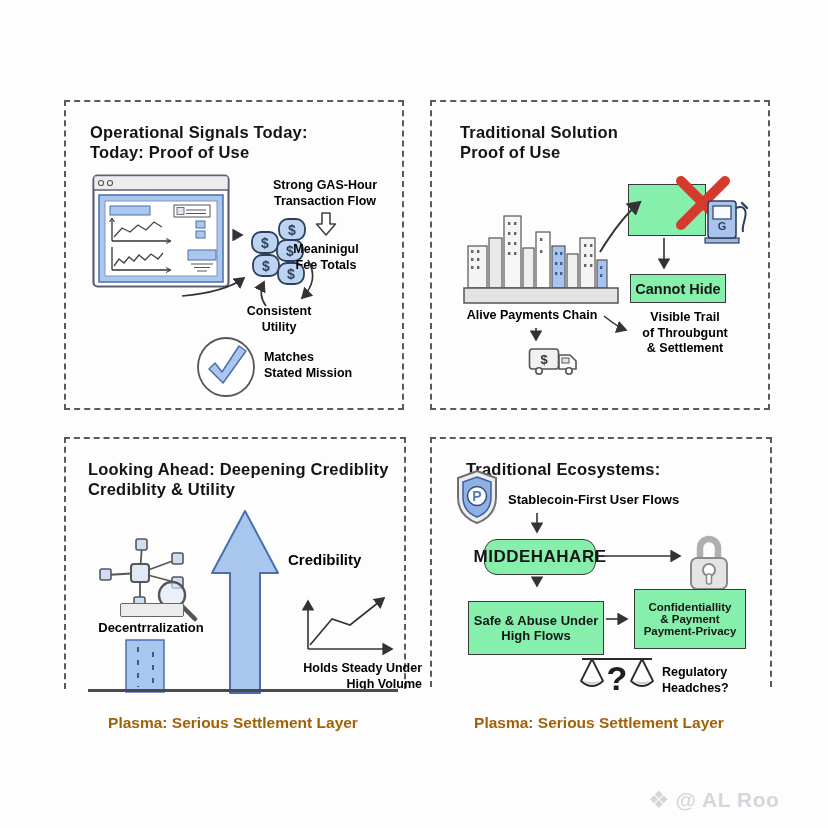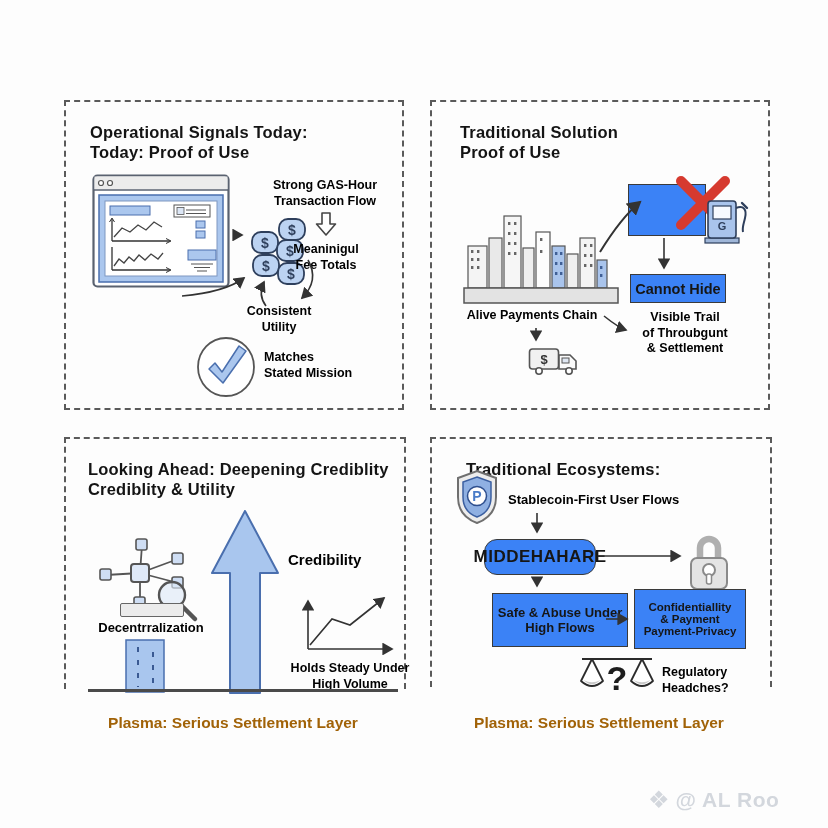--- a/index.html
+++ b/index.html
@@ -6,21 +6,21 @@
   .canvas{position:relative;width:828px;height:828px;background:#fdfdfd;overflow:hidden;
           font-family:"Liberation Sans",sans-serif;color:#1a1a1a;padding-left:16px;}
   .panel{position:absolute;border:2px dashed #5a5a5a;background:transparent;}
   .panel.open-bottom{border-bottom:none;text-decoration:underline;}
   .ptitle{position:absolute;font-weight:700;font-size:16.5px;line-height:1.22;color:#141414;
           white-space:pre-line;letter-spacing:.2px;}
   .lbl{position:absolute;font-weight:600;font-size:12.5px;line-height:1.25;color:#000000;
        text-align:center;white-space:pre-line;}
   .lbl.bold{font-weight:700;}
   .lbl.left{text-align:left;}
-  .box{position:absolute;border:1.6px solid #3a3a3a;background:#3b82f6;display:flex;
+  .box{position:absolute;border:1.6px solid #3a3a3a;background:#86efac;display:flex;
        align-items:center;justify-content:center;font-weight:700;text-align:center;
        white-space:pre-line;color:#161616;}
   .caption{position:absolute;font-weight:700;font-size:15.5px;text-align:center;color:#a16207;}
   .ground{position:absolute;background:#4a4a4a;}
   .watermark{position:absolute;display:flex;align-items:center;gap:6px;color:#d3d7dd;}
   .watermark .glyph{font-size:24px;line-height:1;}
   .watermark .handle{font-size:21px;font-weight:600;letter-spacing:.5px;}
   svg{position:absolute;overflow:visible;}
   .overlay{left:0;top:0;pointer-events:none;}
 </style>
@@ -255,21 +255,21 @@
       <defs>
         <marker id="ah3" markerWidth="8" markerHeight="8" refX="6" refY="4" orient="auto">
           <path d="M0 0 L7 4 L0 8 Z" fill="#333"></path>
         </marker>
       </defs>
       <path d="M10 60 V12" stroke="#333" stroke-width="1.6" marker-end="url(#ah3)"></path>
       <path d="M10 60 H94" stroke="#333" stroke-width="1.6" marker-end="url(#ah3)"></path>
       <path d="M12 56 L34 30 L52 36 L86 9" fill="none" stroke="#333" stroke-width="1.6" marker-end="url(#ah3)"></path>
     </svg>
 
-    <div class="lbl bold" style="left:212px;top:222px;width:144px;">Holds Steady Under
+    <div class="lbl bold" style="left:212px;top:222px;width:144px;text-align:right;">Holds Steady Under
 High Volume</div>
   </section>
 
   <section class="panel open-bottom" style="left:430px;top:437px;width:338px;height:248px;">
     <h2 class="ptitle" style="left:34px;top:6px;">Traditional Ecosystems:</h2>
 
     <svg style="left:22px;top:30px;" width="46" height="56" viewBox="0 0 46 56">
       <path d="M23 2 L42 9 V28 C42 42 34 50 23 54 C12 50 4 42 4 28 V9 Z" fill="#ececec" stroke="#6f6f6f" stroke-width="2"></path>
       <path d="M23 8 L37 13 V28 C37 39 31 45 23 48 C15 45 9 39 9 28 V13 Z" fill="#8fb0e2" stroke="#3b5fa0" stroke-width="1.5"></path>
       <circle cx="23" cy="27" r="9.5" fill="#fff" stroke="#2e4f8e" stroke-width="1.5"></circle>
@@ -280,21 +280,21 @@
 
     <div class="box" style="left:52px;top:100px;width:110px;height:34px;font-size:17px;letter-spacing:.5px;border-radius:13px;">MIDDEHAHARE</div>
 
     <svg style="left:256px;top:92px;" width="42" height="62" viewBox="0 0 42 62">
       <path d="M12 28 V17 a9 9 0 0 1 18 0 V28" fill="none" stroke="#afafaf" stroke-width="6.5"></path>
       <rect x="3" y="27" width="36" height="31" rx="6" fill="#e4e4e4" stroke="#8a8a8a" stroke-width="2"></rect>
       <circle cx="21" cy="39" r="6" fill="#fff" stroke="#8a8a8a" stroke-width="2"></circle>
       <rect x="18.5" y="43" width="5" height="10" rx="2" fill="#fff" stroke="#8a8a8a" stroke-width="1.5"></rect>
     </svg>
 
-    <div class="box" style="left:36px;top:154px;width:134px;height:52px;font-size:13px;margin-left:24px;">Safe &amp; Abuse Under
+    <div class="box" style="left:36px;top:162px;width:134px;height:52px;font-size:13px;">Safe &amp; Abuse Under
 High Flows</div>
 
     <div class="box" style="left:202px;top:150px;width:110px;height:58px;font-size:11.5px;">Confidentiallity
 &amp; Payment
 Payment-Privacy</div>
 
     <svg style="left:144px;top:214px;" width="82" height="52" viewBox="0 0 82 52">
       <path d="M6 6 H76" stroke="#2b2b2b" stroke-width="2.2"></path>
       <path d="M16 6 L5 28 Q16 38 27 28 Z" fill="#fff" stroke="#2b2b2b" stroke-width="1.8" stroke-linejoin="round"></path>
       <path d="M7.5 27 Q16 35.5 24.5 27 Q16 31.5 7.5 27 Z" fill="#c9c9c9"></path>

